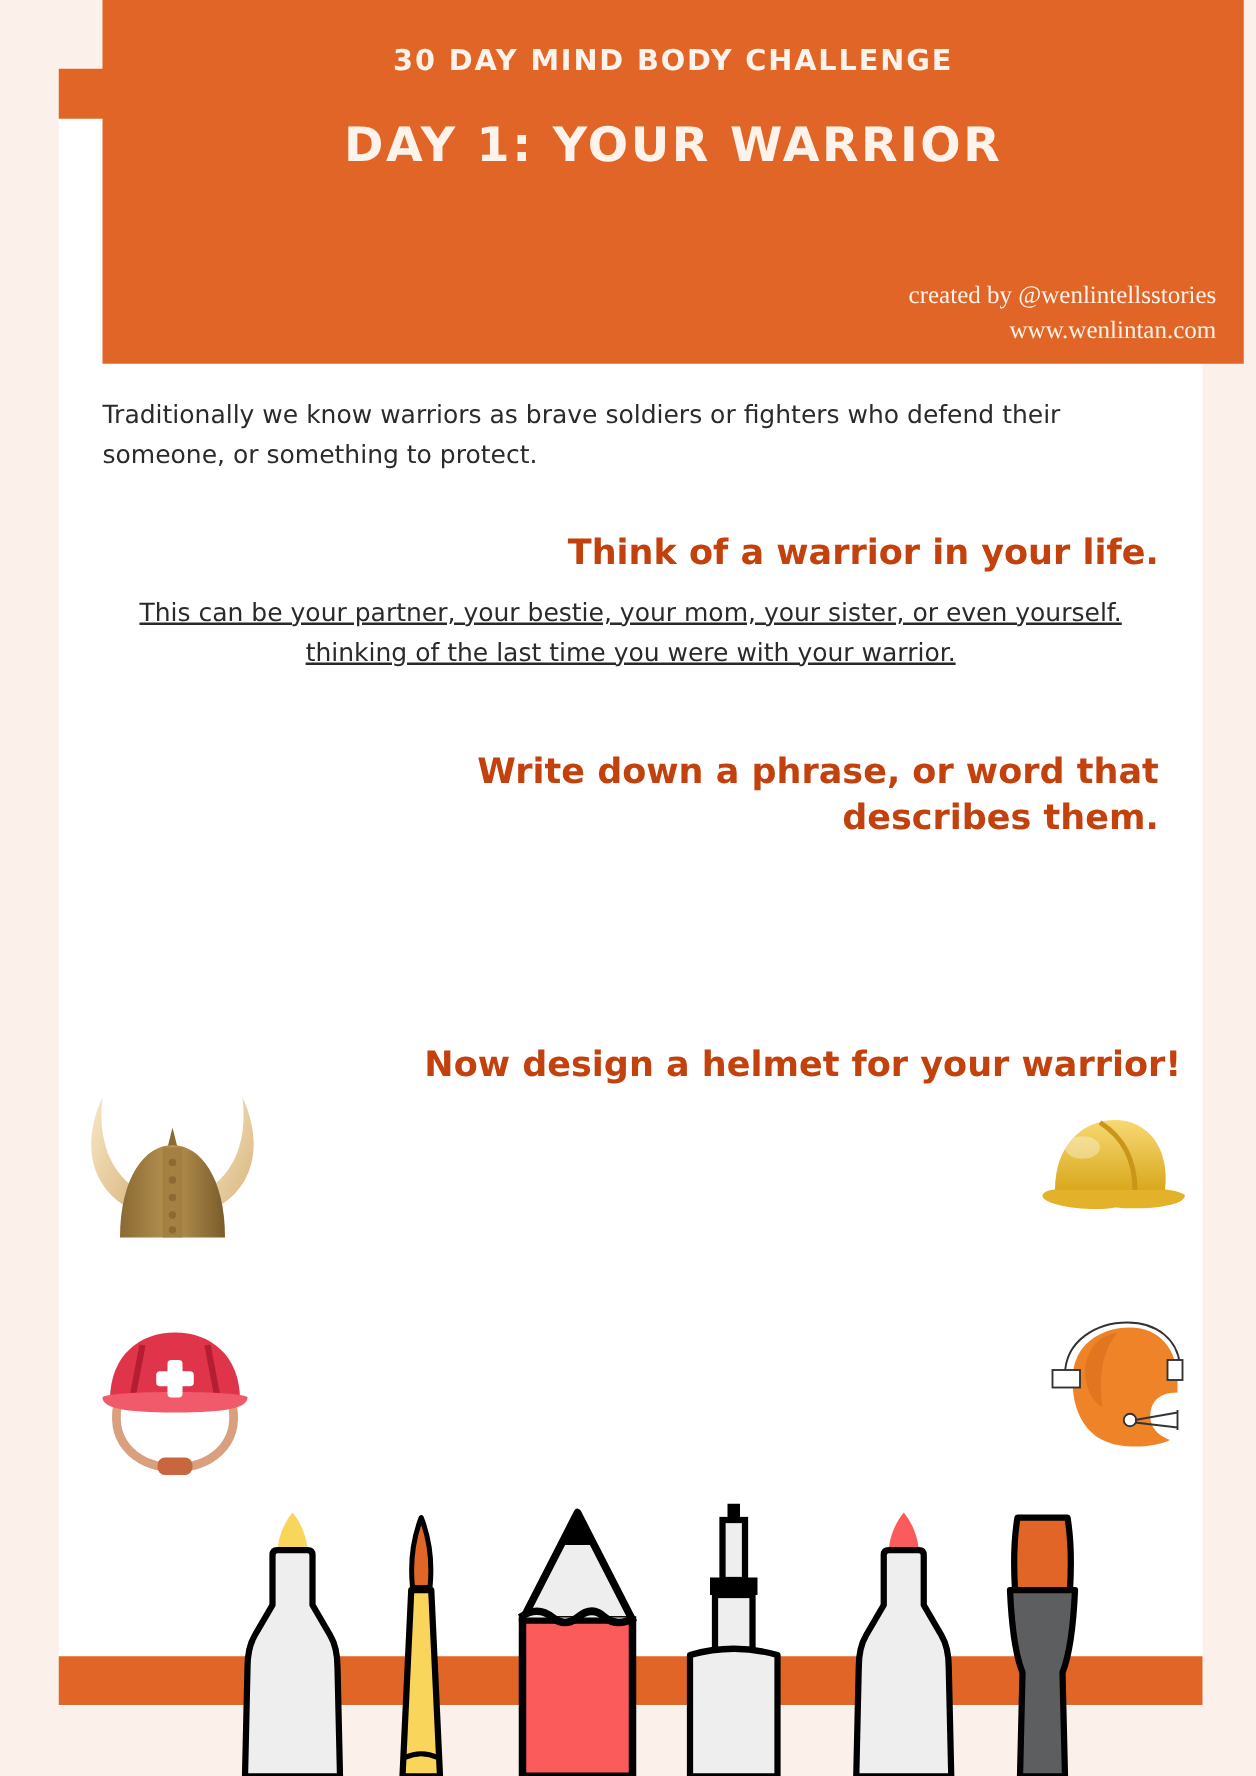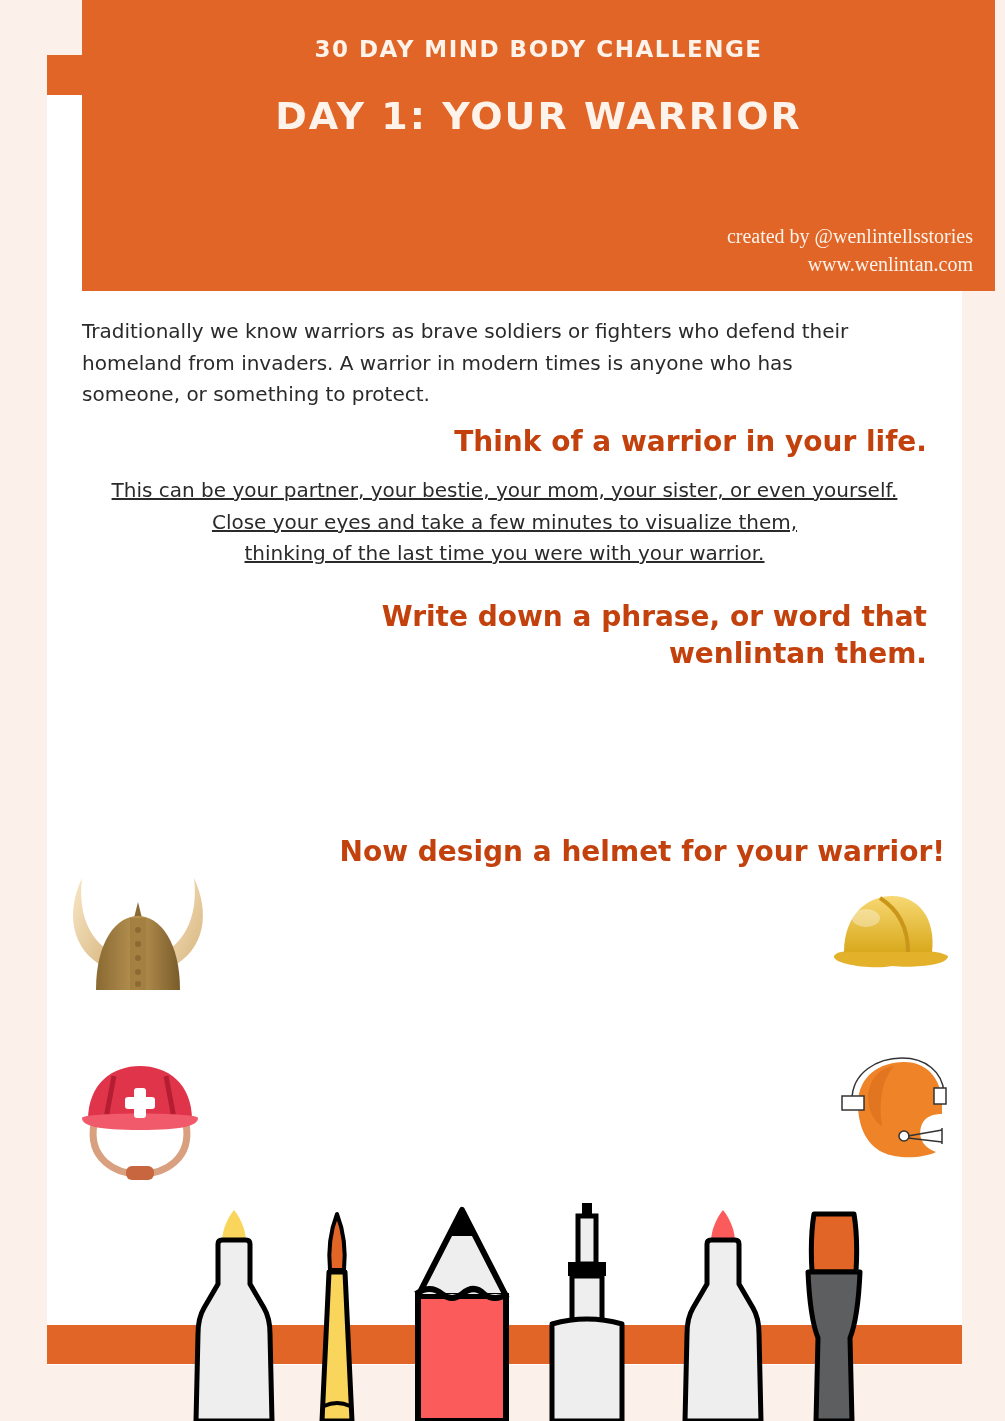--- a/index.html
+++ b/index.html
@@ -39,35 +39,33 @@
   <div class="kicker">30 DAY MIND BODY CHALLENGE</div>
   <div class="title">DAY 1: YOUR WARRIOR</div>
   <div class="credits">
     <div>created by @wenlintellsstories</div>
     <div>www.wenlintan.com</div>
   </div>
 </header>
 
 <section class="intro">
   <div>Traditionally we know warriors as brave soldiers or fighters who defend their</div>
-  <div>homeland from invaders. A warrior in modern times is anyone who has</div>
   <div>someone, or something to protect.</div>
 </section>
 
 <h2 class="heading h1" style="margin:0">Think of a warrior in your life.</h2>
 
 <section class="body2">
   <div>This can be your partner, your bestie, your mom, your sister, or even yourself.</div>
-  <div>Close your eyes and take a few minutes to visualize them,</div>
   <div>thinking of the last time you were with your warrior.</div>
 </section>
 
 <h2 class="heading h2" style="margin:0">
   <div>Write down a phrase, or word that</div>
-  <div>wenlintan them.</div>
+  <div>describes them.</div>
 </h2>
 
 <h2 class="heading h3" style="margin:18px">Now design a helmet for your warrior!</h2>
 
 <svg class="helmet" style="left:66px;top:872px" width="144" height="128" viewBox="0 0 144 128">
   <defs>
     <linearGradient id="horn" x1="0" y1="0" x2="1" y2="1">
       <stop offset="0" stop-color="#f7e7c6"></stop>
         <stop offset="1" stop-color="#d8b57e"></stop>
     </linearGradient>

